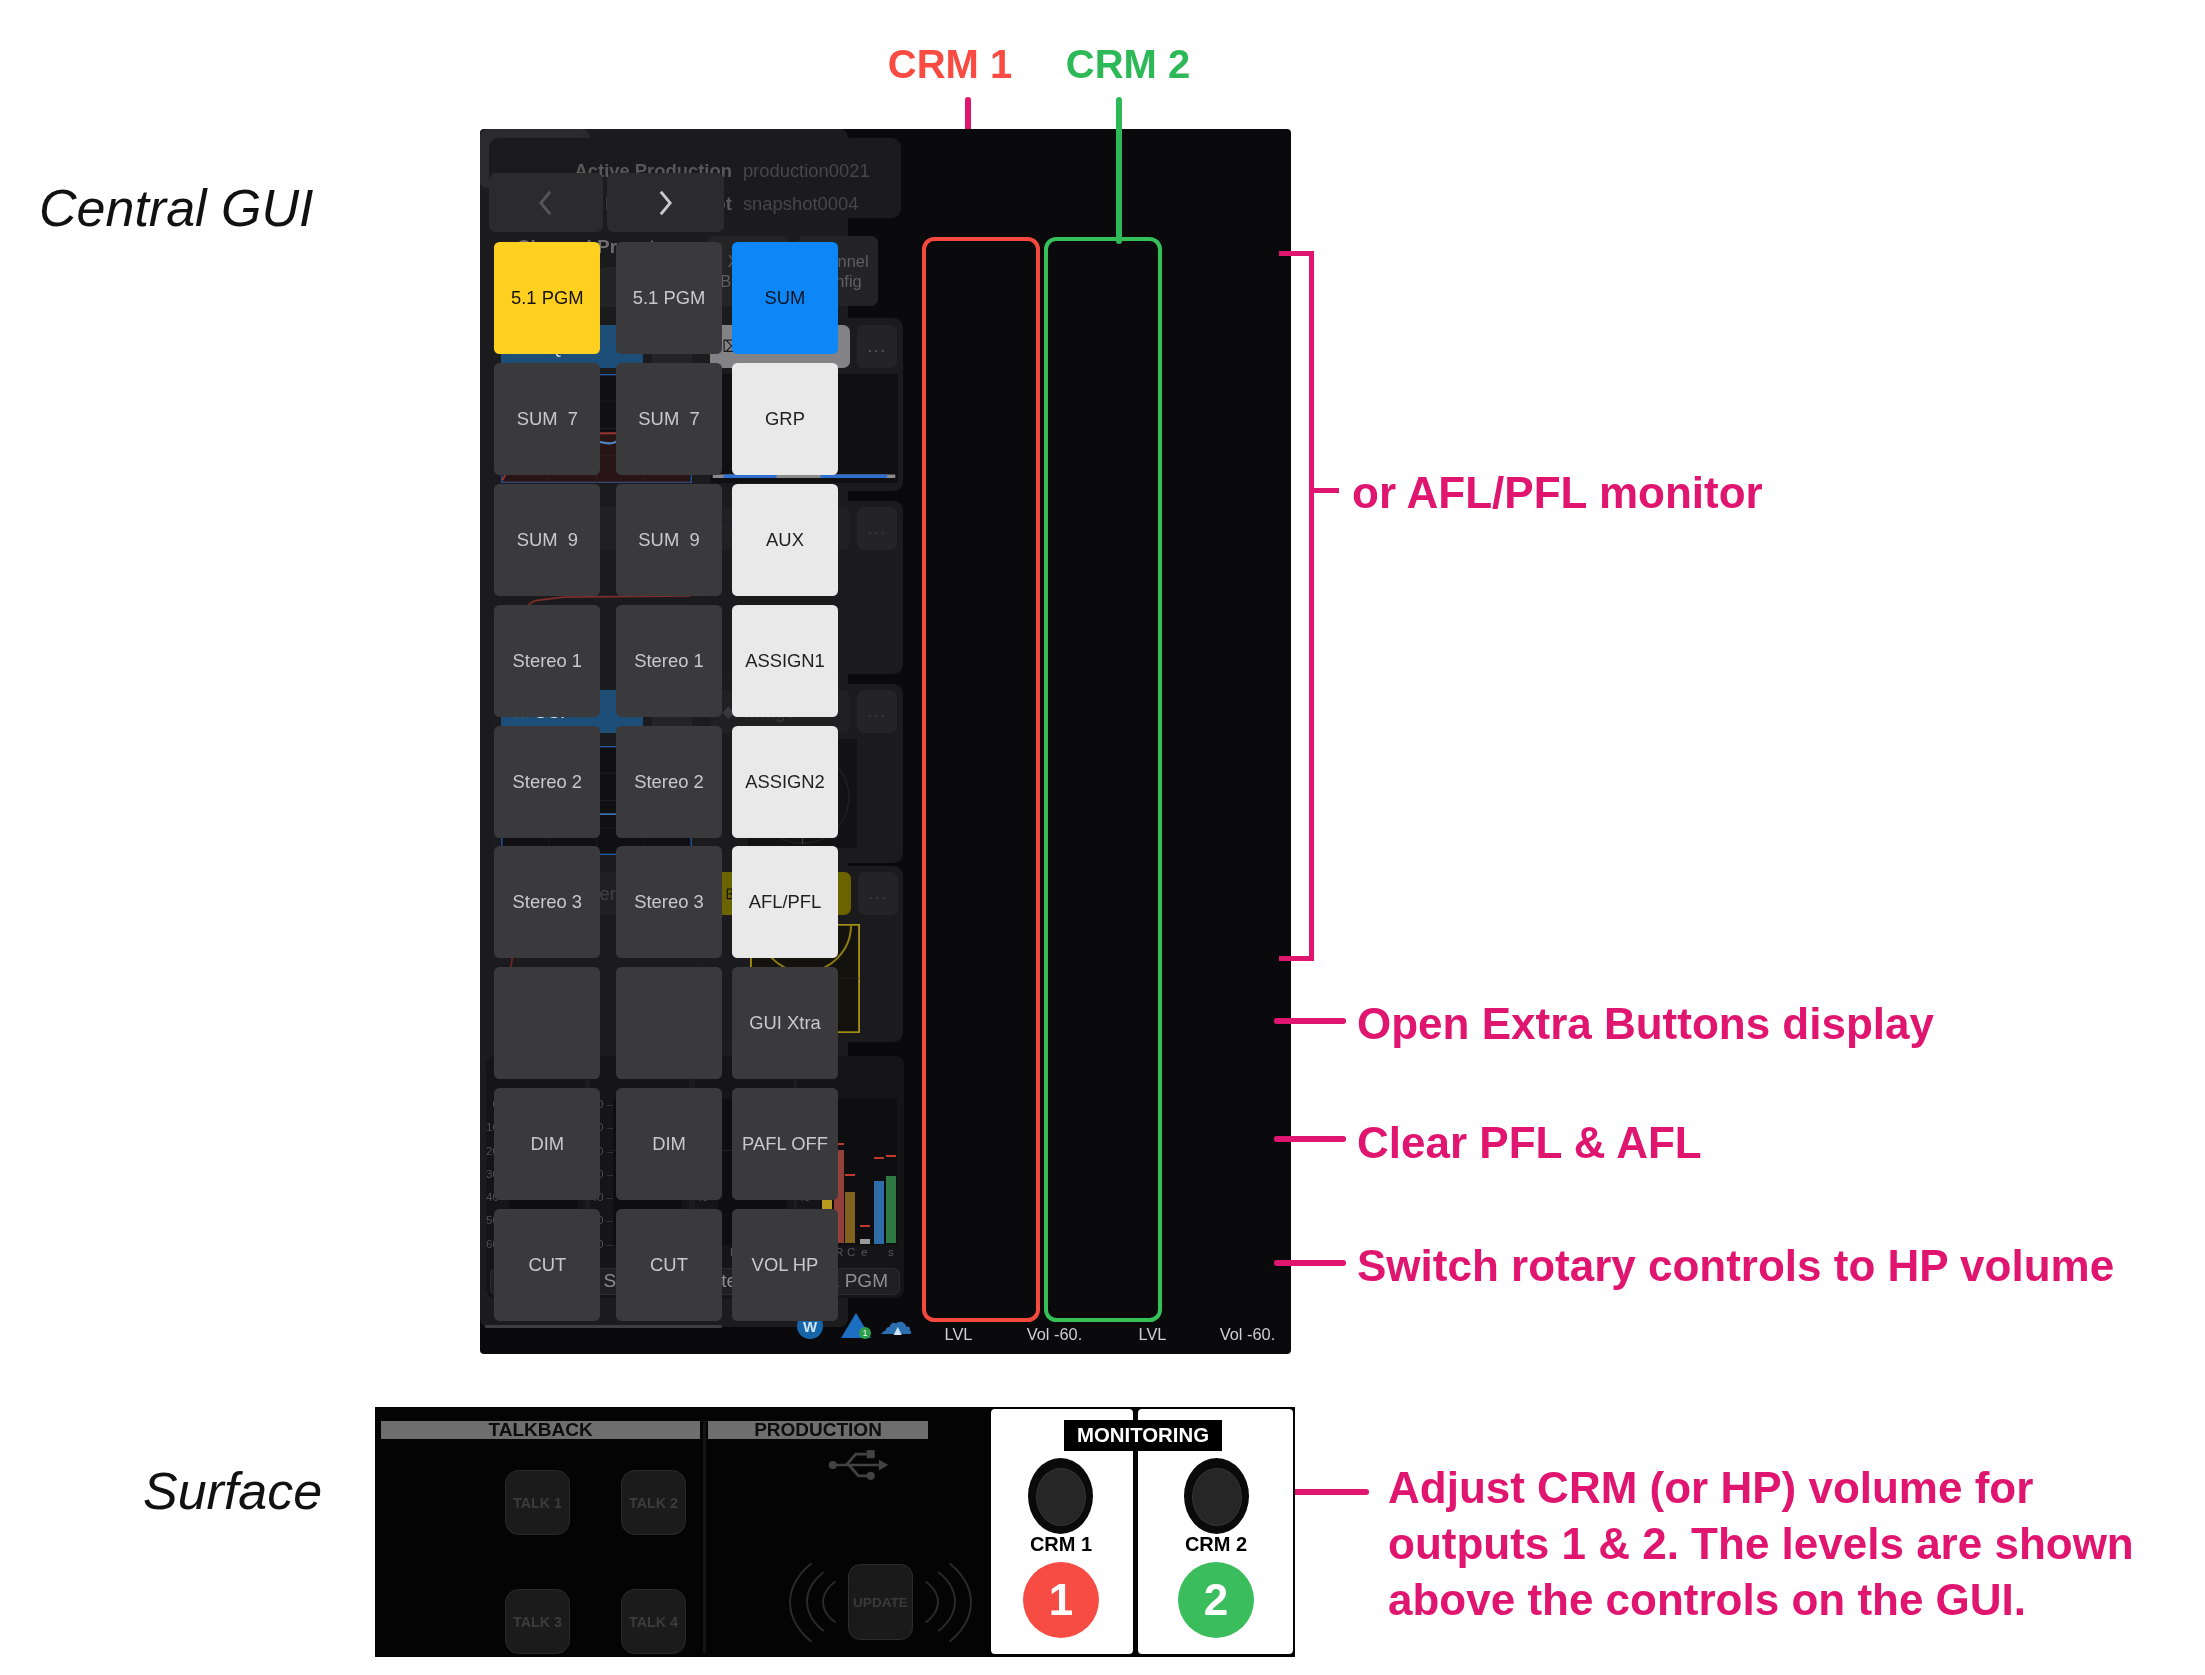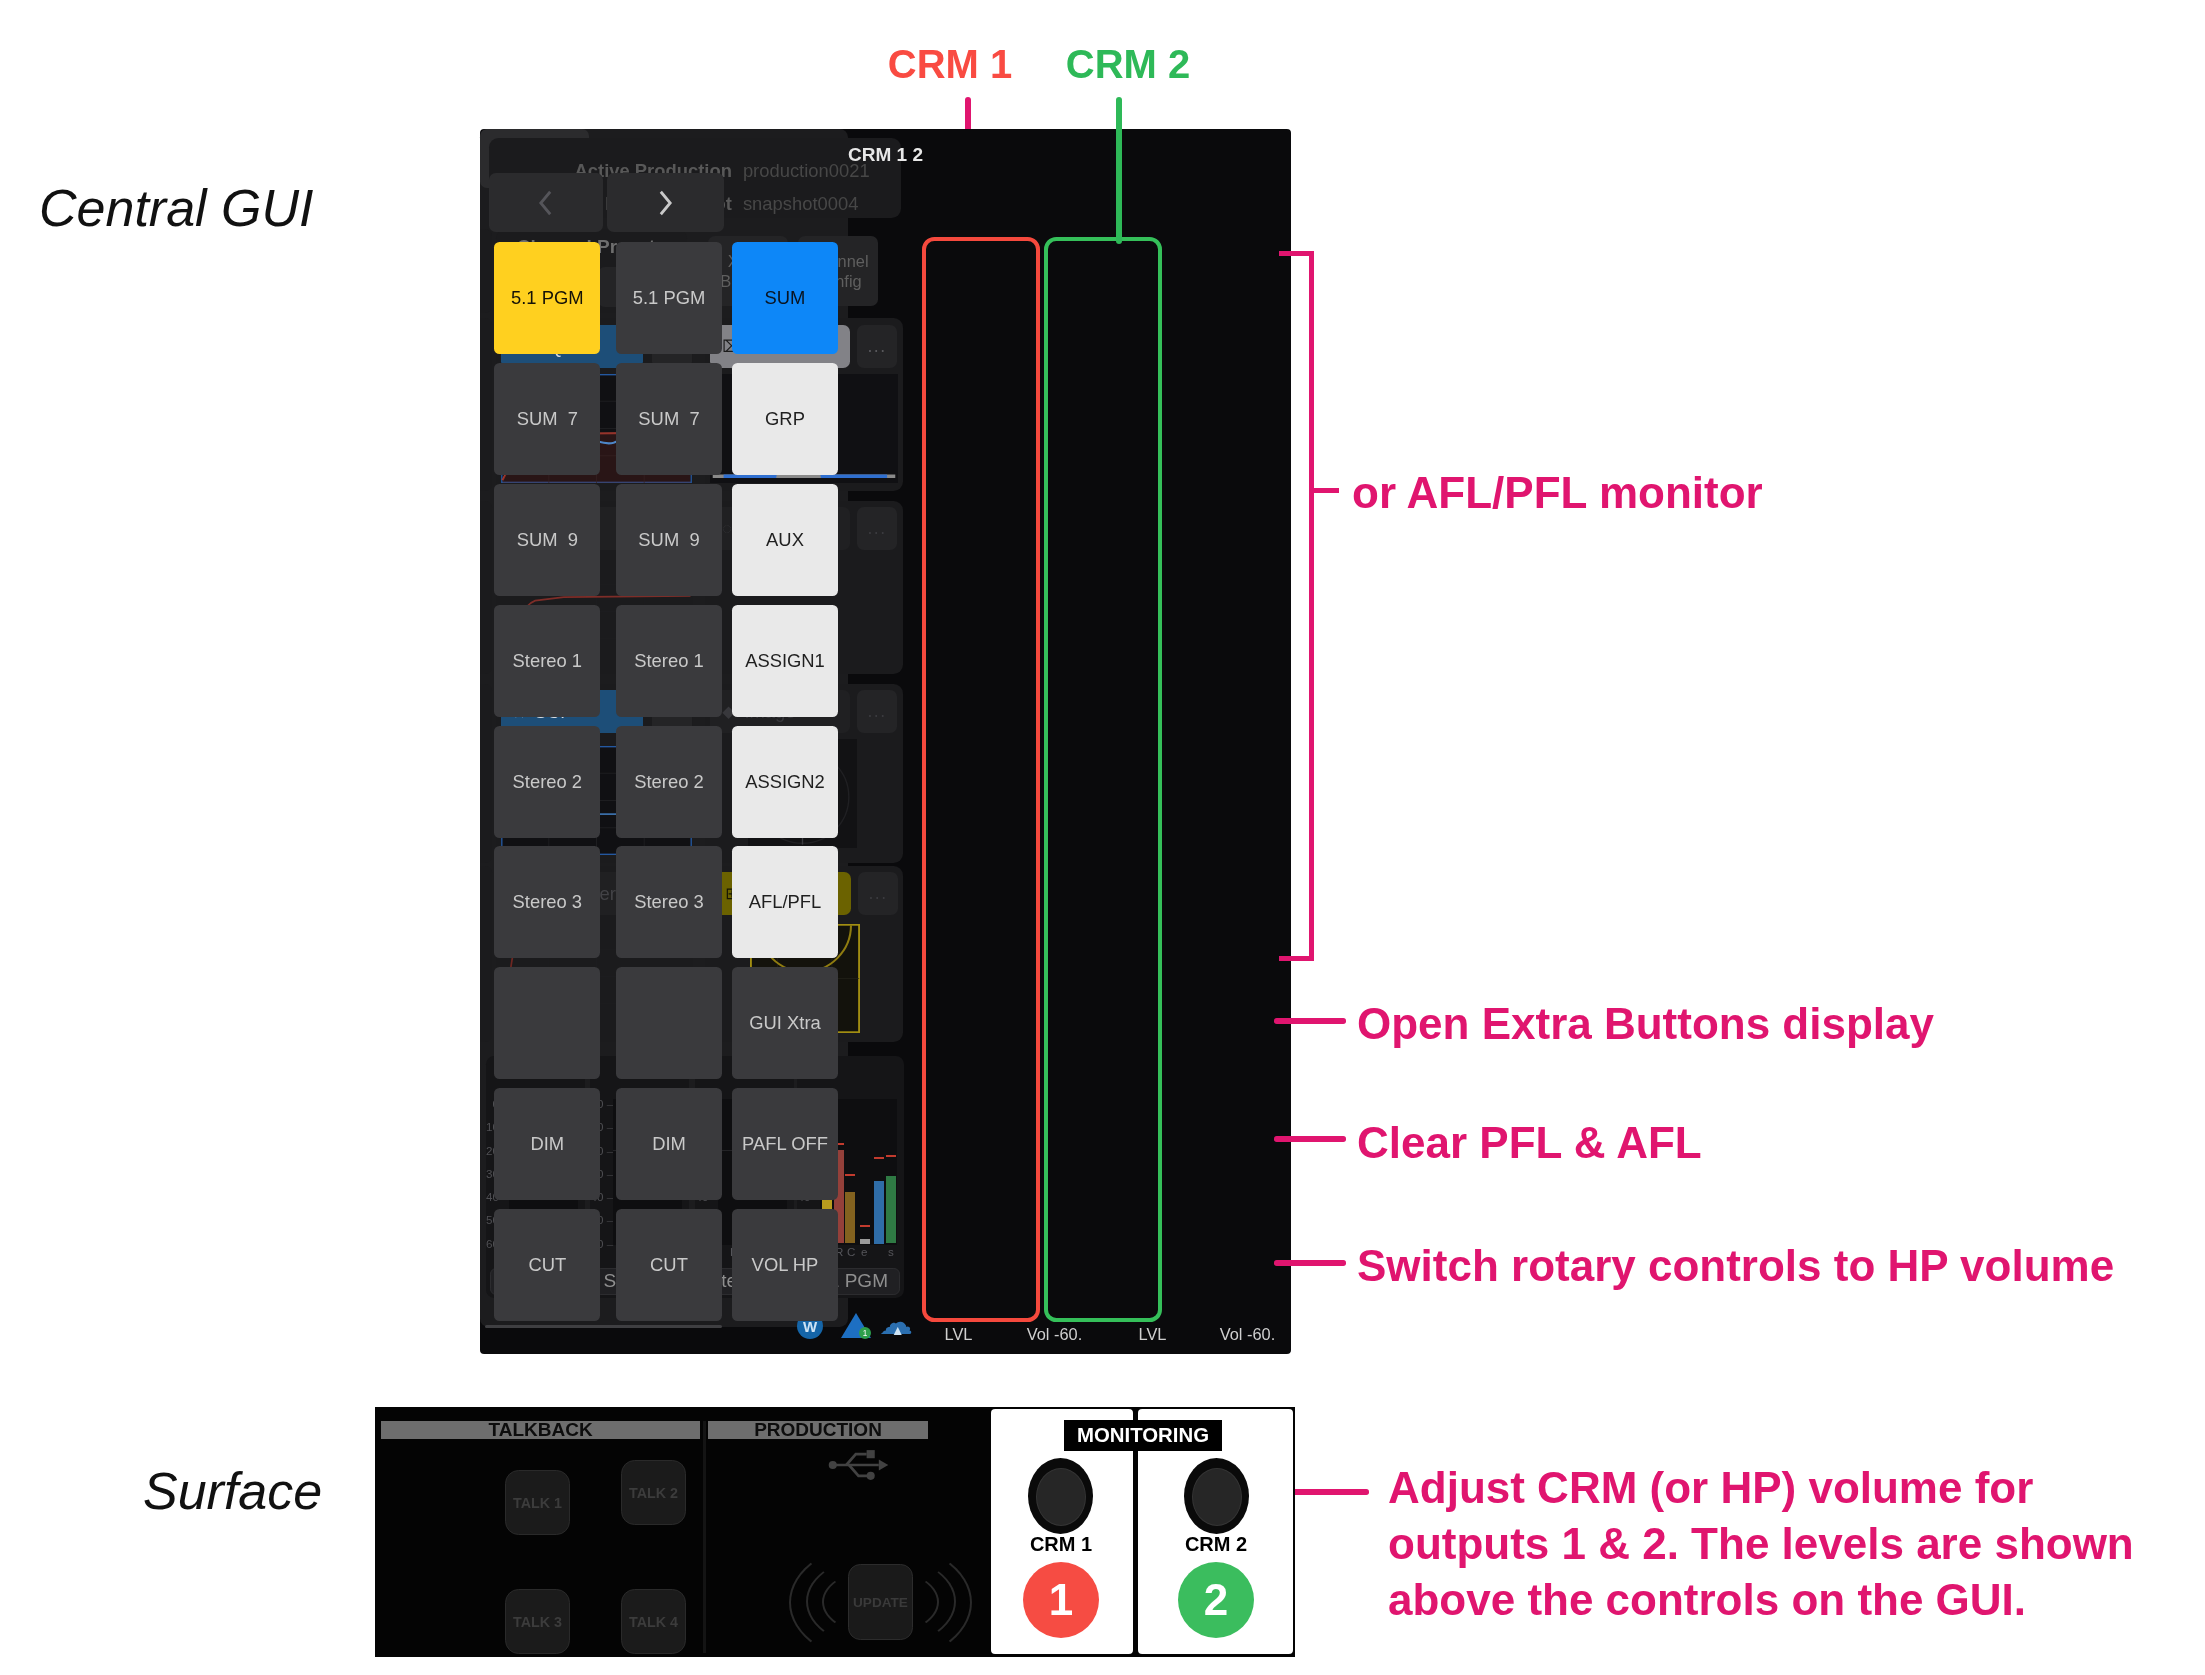--- a/index.html
+++ b/index.html
@@ -124,21 +124,21 @@
 
   
   #surface-panel{left:375px;top:1407px;width:920px;height:250px;background:#040404;}
   .strip{position:absolute;top:13.6px;height:18.4px;background:#6e6e6e;color:#0d0d0d;font-weight:700;font-size:19px;
          display:flex;align-items:center;justify-content:center;}
   #talkback-strip{left:6.1px;width:319px;}
   #production-strip{left:333px;width:220px;}
   #surf-sep{position:absolute;left:328px;top:13.6px;width:2.7px;height:232px;background:#141414;}
   .talk-btn{position:absolute;width:65px;height:65px;background:#1b1b1b;border:1.4px solid #2a2a2a;border-radius:13.6px;
             color:#3c3c3c;font-weight:700;font-size:14.3px;display:flex;align-items:center;justify-content:center;}
-  #talk1{left:130px;top:63px;} #talk2{left:246px;top:53px;text-align:center;}
+  #talk1{left:130px;top:63px;} #talk2{left:246px;top:63px;text-align:center;}
   #talk3{left:130px;top:182px;} #talk4{left:246px;top:182px;}
   #usb-icon{position:absolute;left:451px;top:36px;}
   #update-btn{position:absolute;left:473px;top:157px;width:65px;height:76px;background:#1a1a1a;border:1.4px solid #2c2c2c;
               border-radius:12.3px;color:#3a3a3a;font-weight:700;font-size:13.6px;display:flex;align-items:center;justify-content:center;z-index:2;}
   .arc{position:absolute;border-radius:50%;border:2px solid transparent;border-left-color:#2a2a2a;border-right-color:#2a2a2a;}
   .card{position:absolute;top:2px;height:245px;background:#ffffff;border-radius:4.1px;}
   #card1{left:616px;width:142px;}
   #card2{left:763px;width:155px;}
   #monitoring-label{position:absolute;left:689px;top:13px;width:158px;height:31px;background:#000;color:#fff;
                     font-weight:700;font-size:20.4px;display:flex;align-items:center;justify-content:center;z-index:3;}
@@ -405,21 +405,20 @@
     </div>
 
     <div class="abs" id="progress-line"></div>
     <div class="dock-icon" id="waves-icon">W</div>
     <div class="dock-icon" id="tri-icon"></div>
     <div id="tri-badge">1</div>
     <div class="dock-icon" id="cloud-icon">☁</div>
     <div id="cloud-arrow">▲</div>
 
     <div id="monitor-panel">
-      <div id="monitor-title">CRM 1 2</div>
       <div class="nav-btn" id="nav-back">
         <svg width="23" height="30" viewBox="0 0 24 32">
           <polyline points="17,4 7,16 17,28" fill="none" stroke="#55555a" stroke-width="3"></polyline>
         </svg>
       </div>
       <div class="nav-btn" id="nav-fwd">
         <svg width="23" height="30" viewBox="0 0 24 32">
           <polyline points="7,4 17,16 7,28" fill="none" stroke="#c9c9c9" stroke-width="3"></polyline>
         </svg>
       </div>

